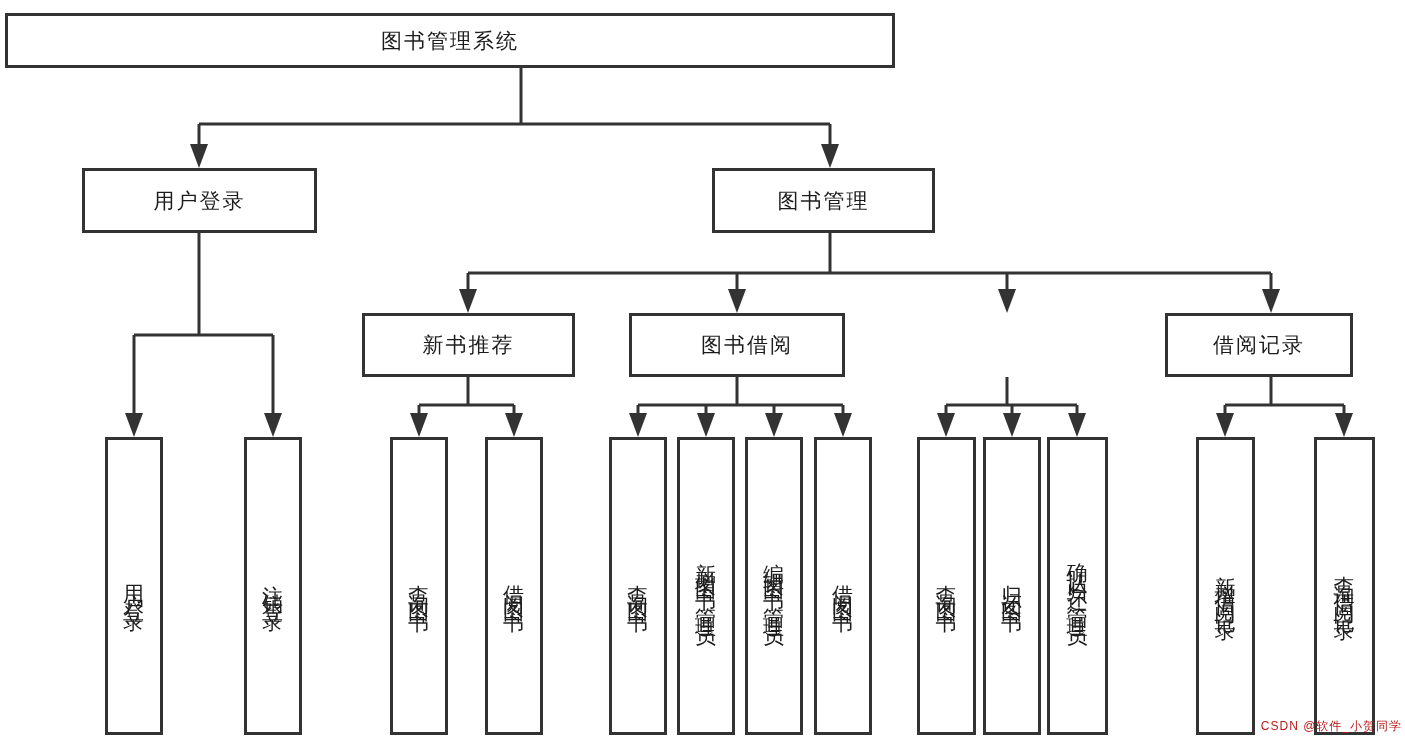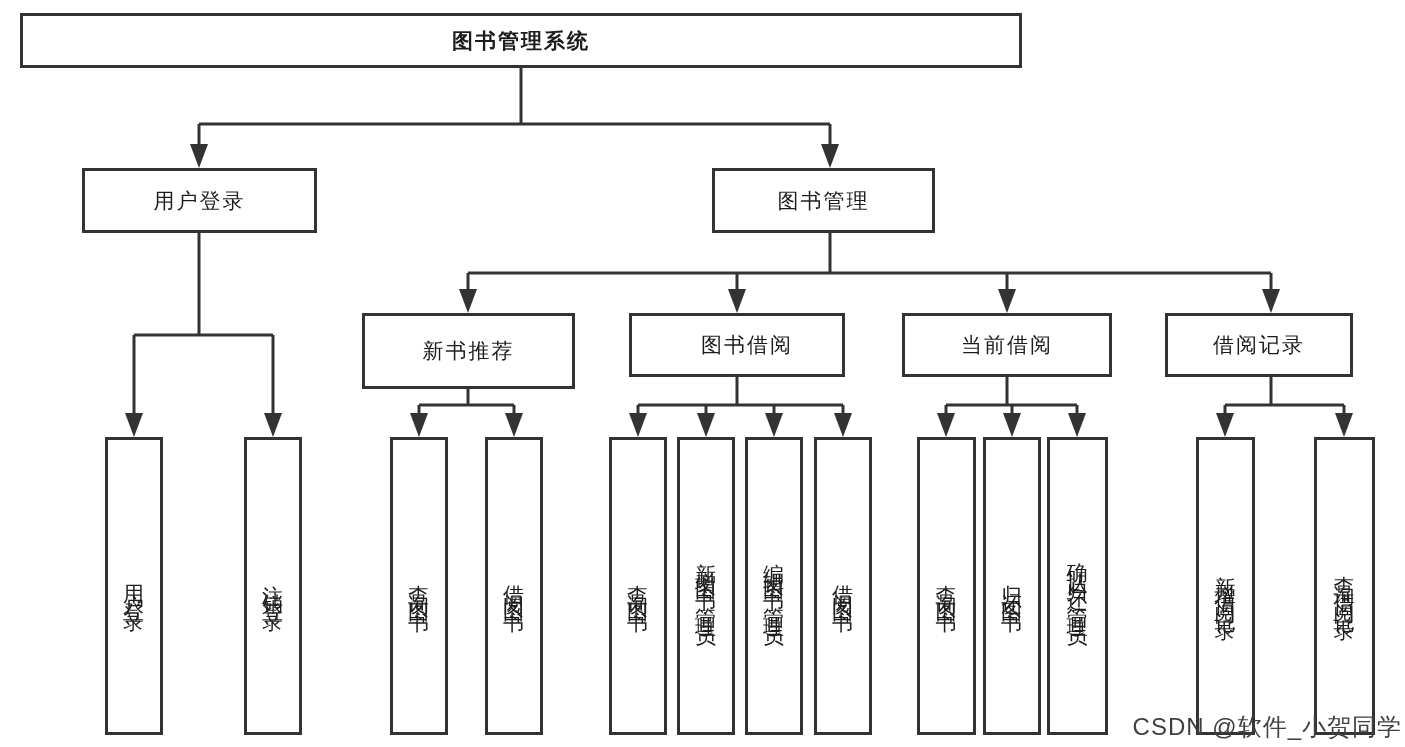--- a/index.html
+++ b/index.html
@@ -42,26 +42,26 @@
     writing-mode: vertical-rl;
     text-orientation: mixed;
     font-size: 21px;
     line-height: 1.1;
     letter-spacing: 9px;
     color: #1c1c1c;
     white-space: nowrap;
   }
 
   
-  #node-root   { left: 20px;  top: 13px;  width: 1002px; height: 55px; font-weight: bold; }
+  #node-root   { left: 5px;  top: 13px;  width: 890px; height: 55px; }
 
   #node-user-login      { left: 82px;  top: 168px; width: 235px; height: 65px; }
   #node-book-management { left: 712px; top: 168px; width: 223px; height: 65px; }
 
-  #node-new-book-recommend { left: 362px;  top: 313px; width: 213px; height: 76px; }
+  #node-new-book-recommend { left: 362px;  top: 313px; width: 213px; height: 64px; }
   #node-book-borrow        { left: 629px;  top: 313px; width: 216px; height: 64px; padding-left: 20px; }
   #node-current-borrow     { left: 902px;  top: 313px; width: 210px; height: 64px; }
   #node-borrow-records     { left: 1165px; top: 313px; width: 188px; height: 64px; }
 
   .leaf { top: 437px; height: 298px; }
   #leaf-user-login           { left: 105px;  width: 58px; }
   #leaf-logout               { left: 244px;  width: 58px; }
   #leaf-query-books-1        { left: 390px;  width: 58px; }
   #leaf-borrow-books-1       { left: 485px;  width: 58px; }
   #leaf-query-books-2        { left: 609px;  width: 58px; }
@@ -70,24 +70,24 @@
   #leaf-borrow-books-2       { left: 814px;  width: 58px; }
   #leaf-query-books-3        { left: 917px;  width: 59px; }
   #leaf-return-book          { left: 983px;  width: 58px; }
   #leaf-confirm-return-admin { left: 1047px; width: 61px; }
   #leaf-add-borrow-record    { left: 1196px; width: 59px; }
   #leaf-query-borrow-record  { left: 1314px; width: 61px; }
 
   .watermark {
     position: absolute;
     right: 3px;
-    bottom: 4px;
-    font-size: 24px;
+    bottom: 12px;
+    font-size: 12px;
     letter-spacing: 1px;
-    color: #404040;
+    color: #b91c1c;
     white-space: nowrap;
     z-index: 5;
   }
 </style>
 </head>
 <body>
 
 <div class="canvas">
 
   <svg class="connectors" viewBox="0 0 1405 747" xmlns="http://www.w3.org/2000/svg">
@@ -173,23 +173,20 @@
   <div class="box h-box" id="node-book-management">
     <span>图书管理</span>
   </div>
 
   <div class="box h-box" id="node-new-book-recommend">
     <span>新书推荐</span>
   </div>
   <div class="box h-box" id="node-book-borrow">
     <span>图书借阅</span>
   </div>
-  <div class="box h-box" id="node-current-borrow">
-    <span>当前借阅</span>
-  </div>
   <div class="box h-box" id="node-borrow-records">
     <span>借阅记录</span>
   </div>
 
   <div class="box v-box leaf" id="leaf-user-login">
     <span>用户登录</span>
   </div>
   <div class="box v-box leaf" id="leaf-logout">
     <span>注销登录</span>
   </div>

